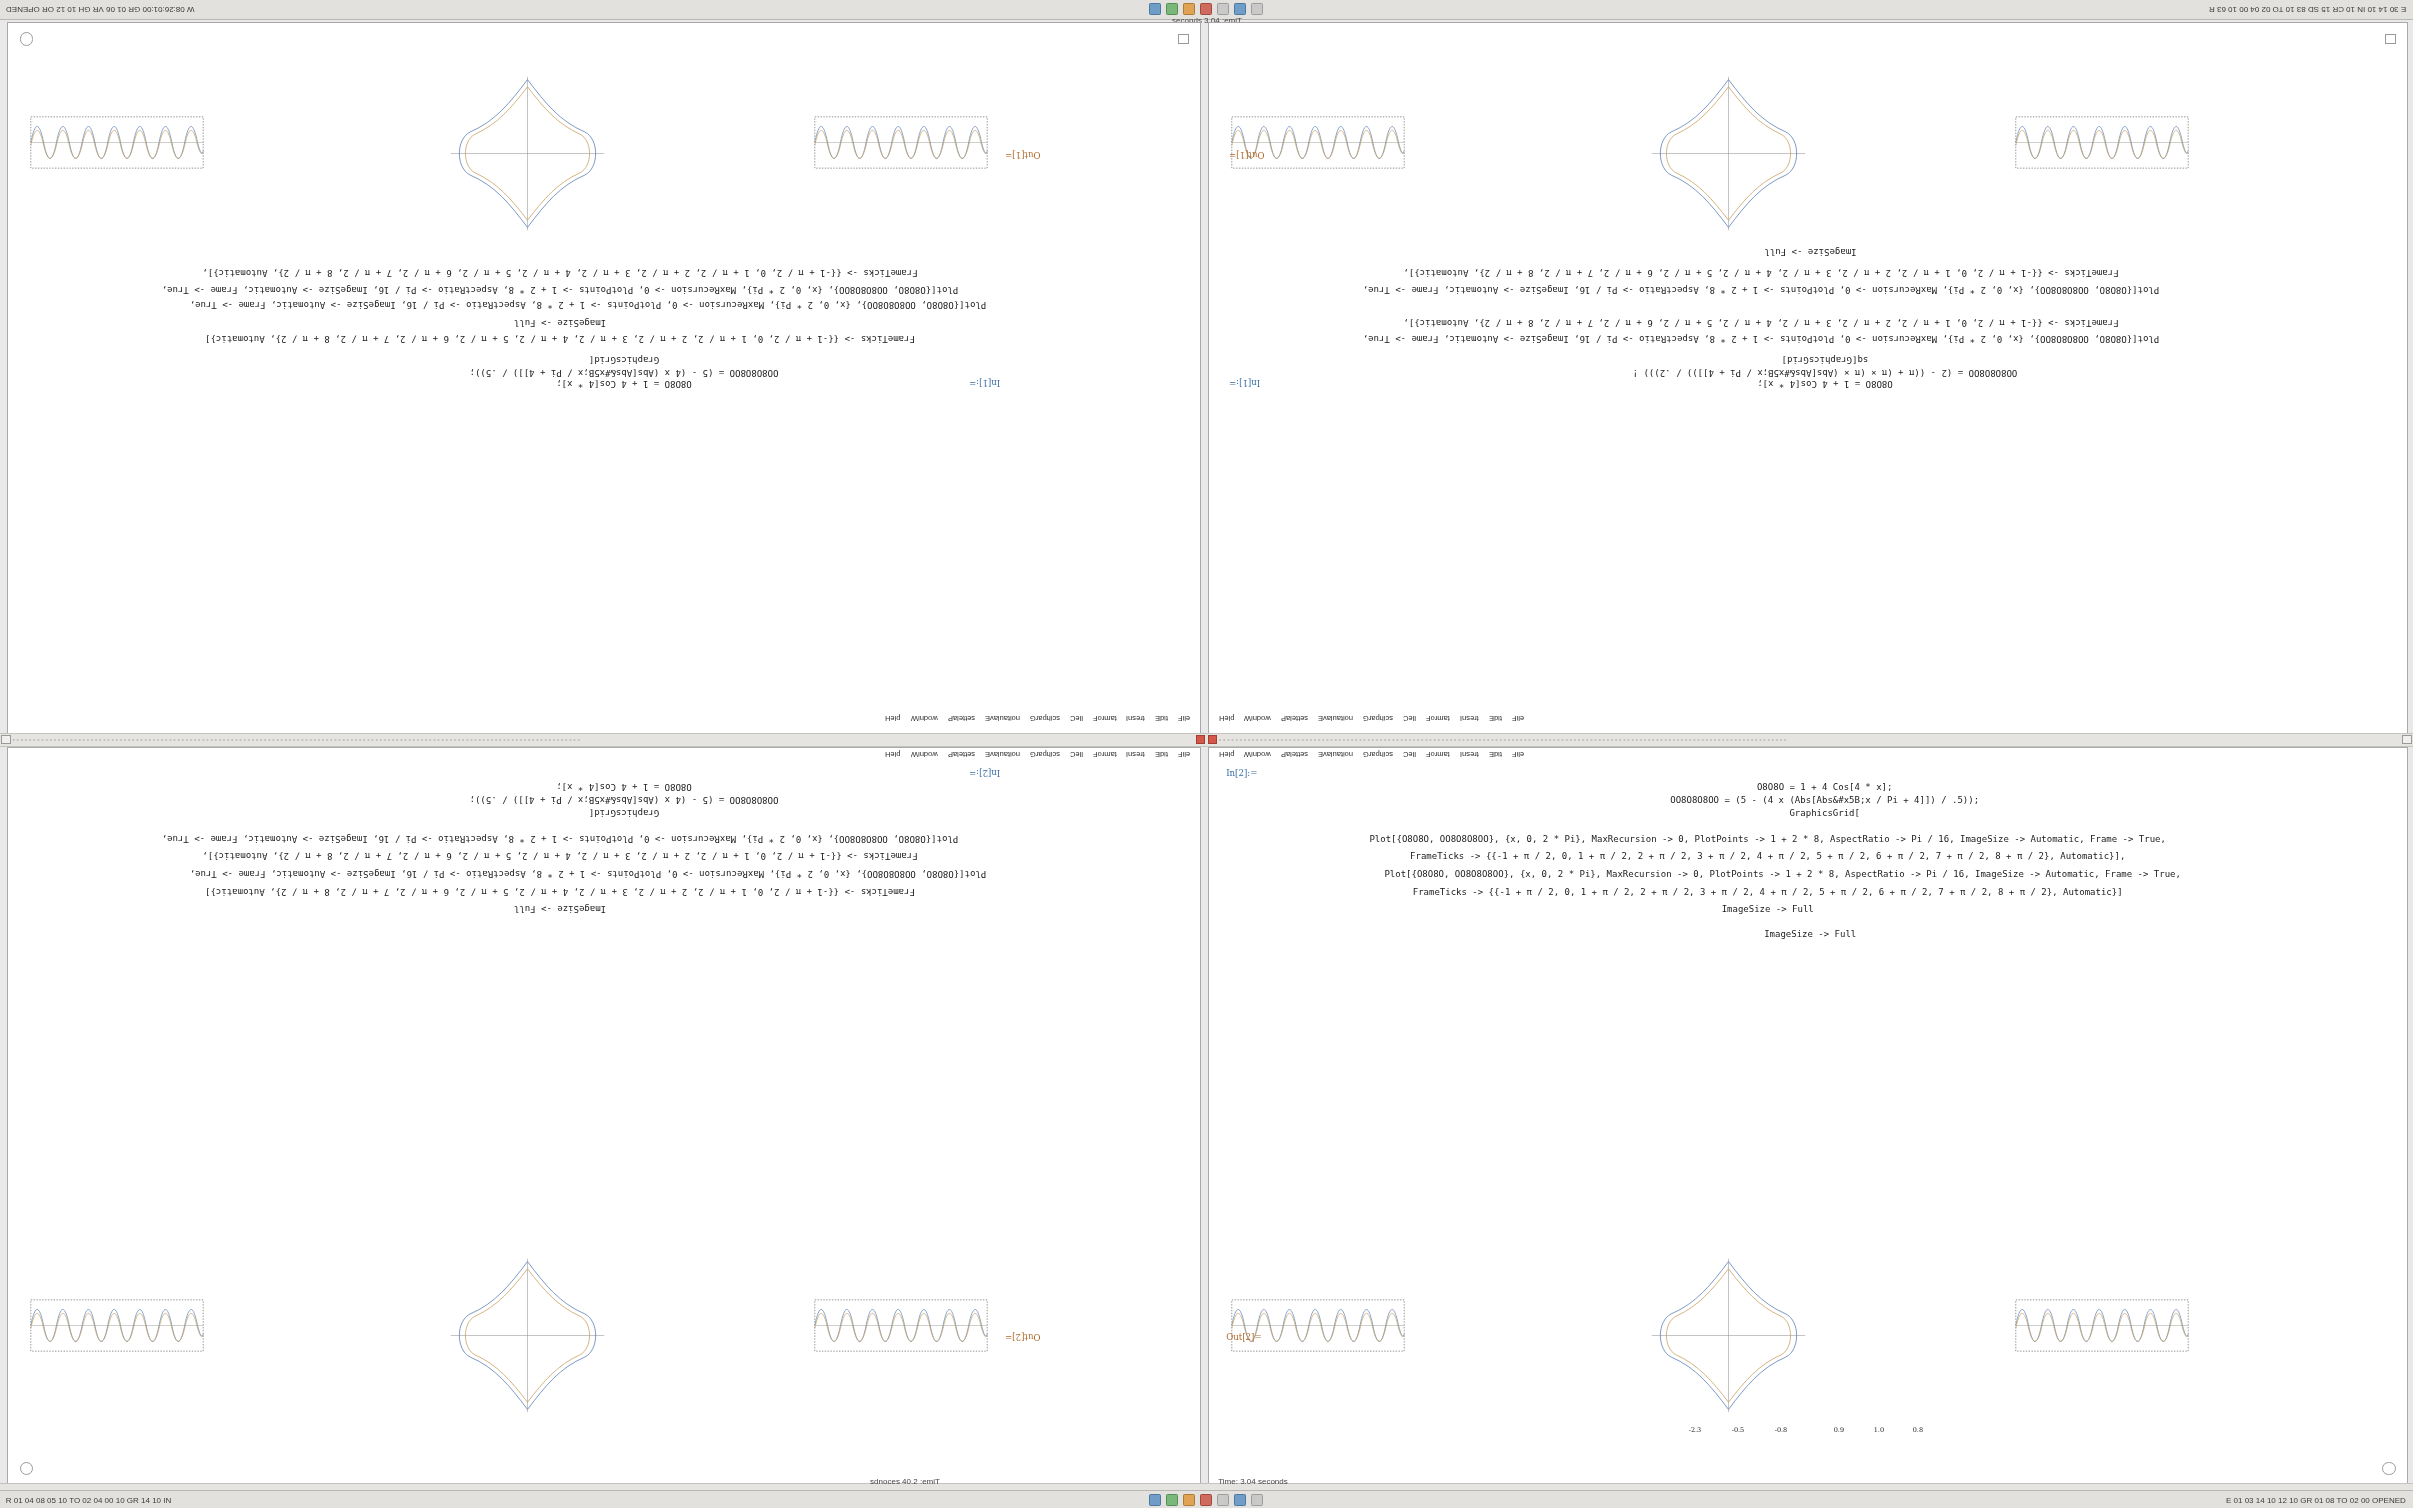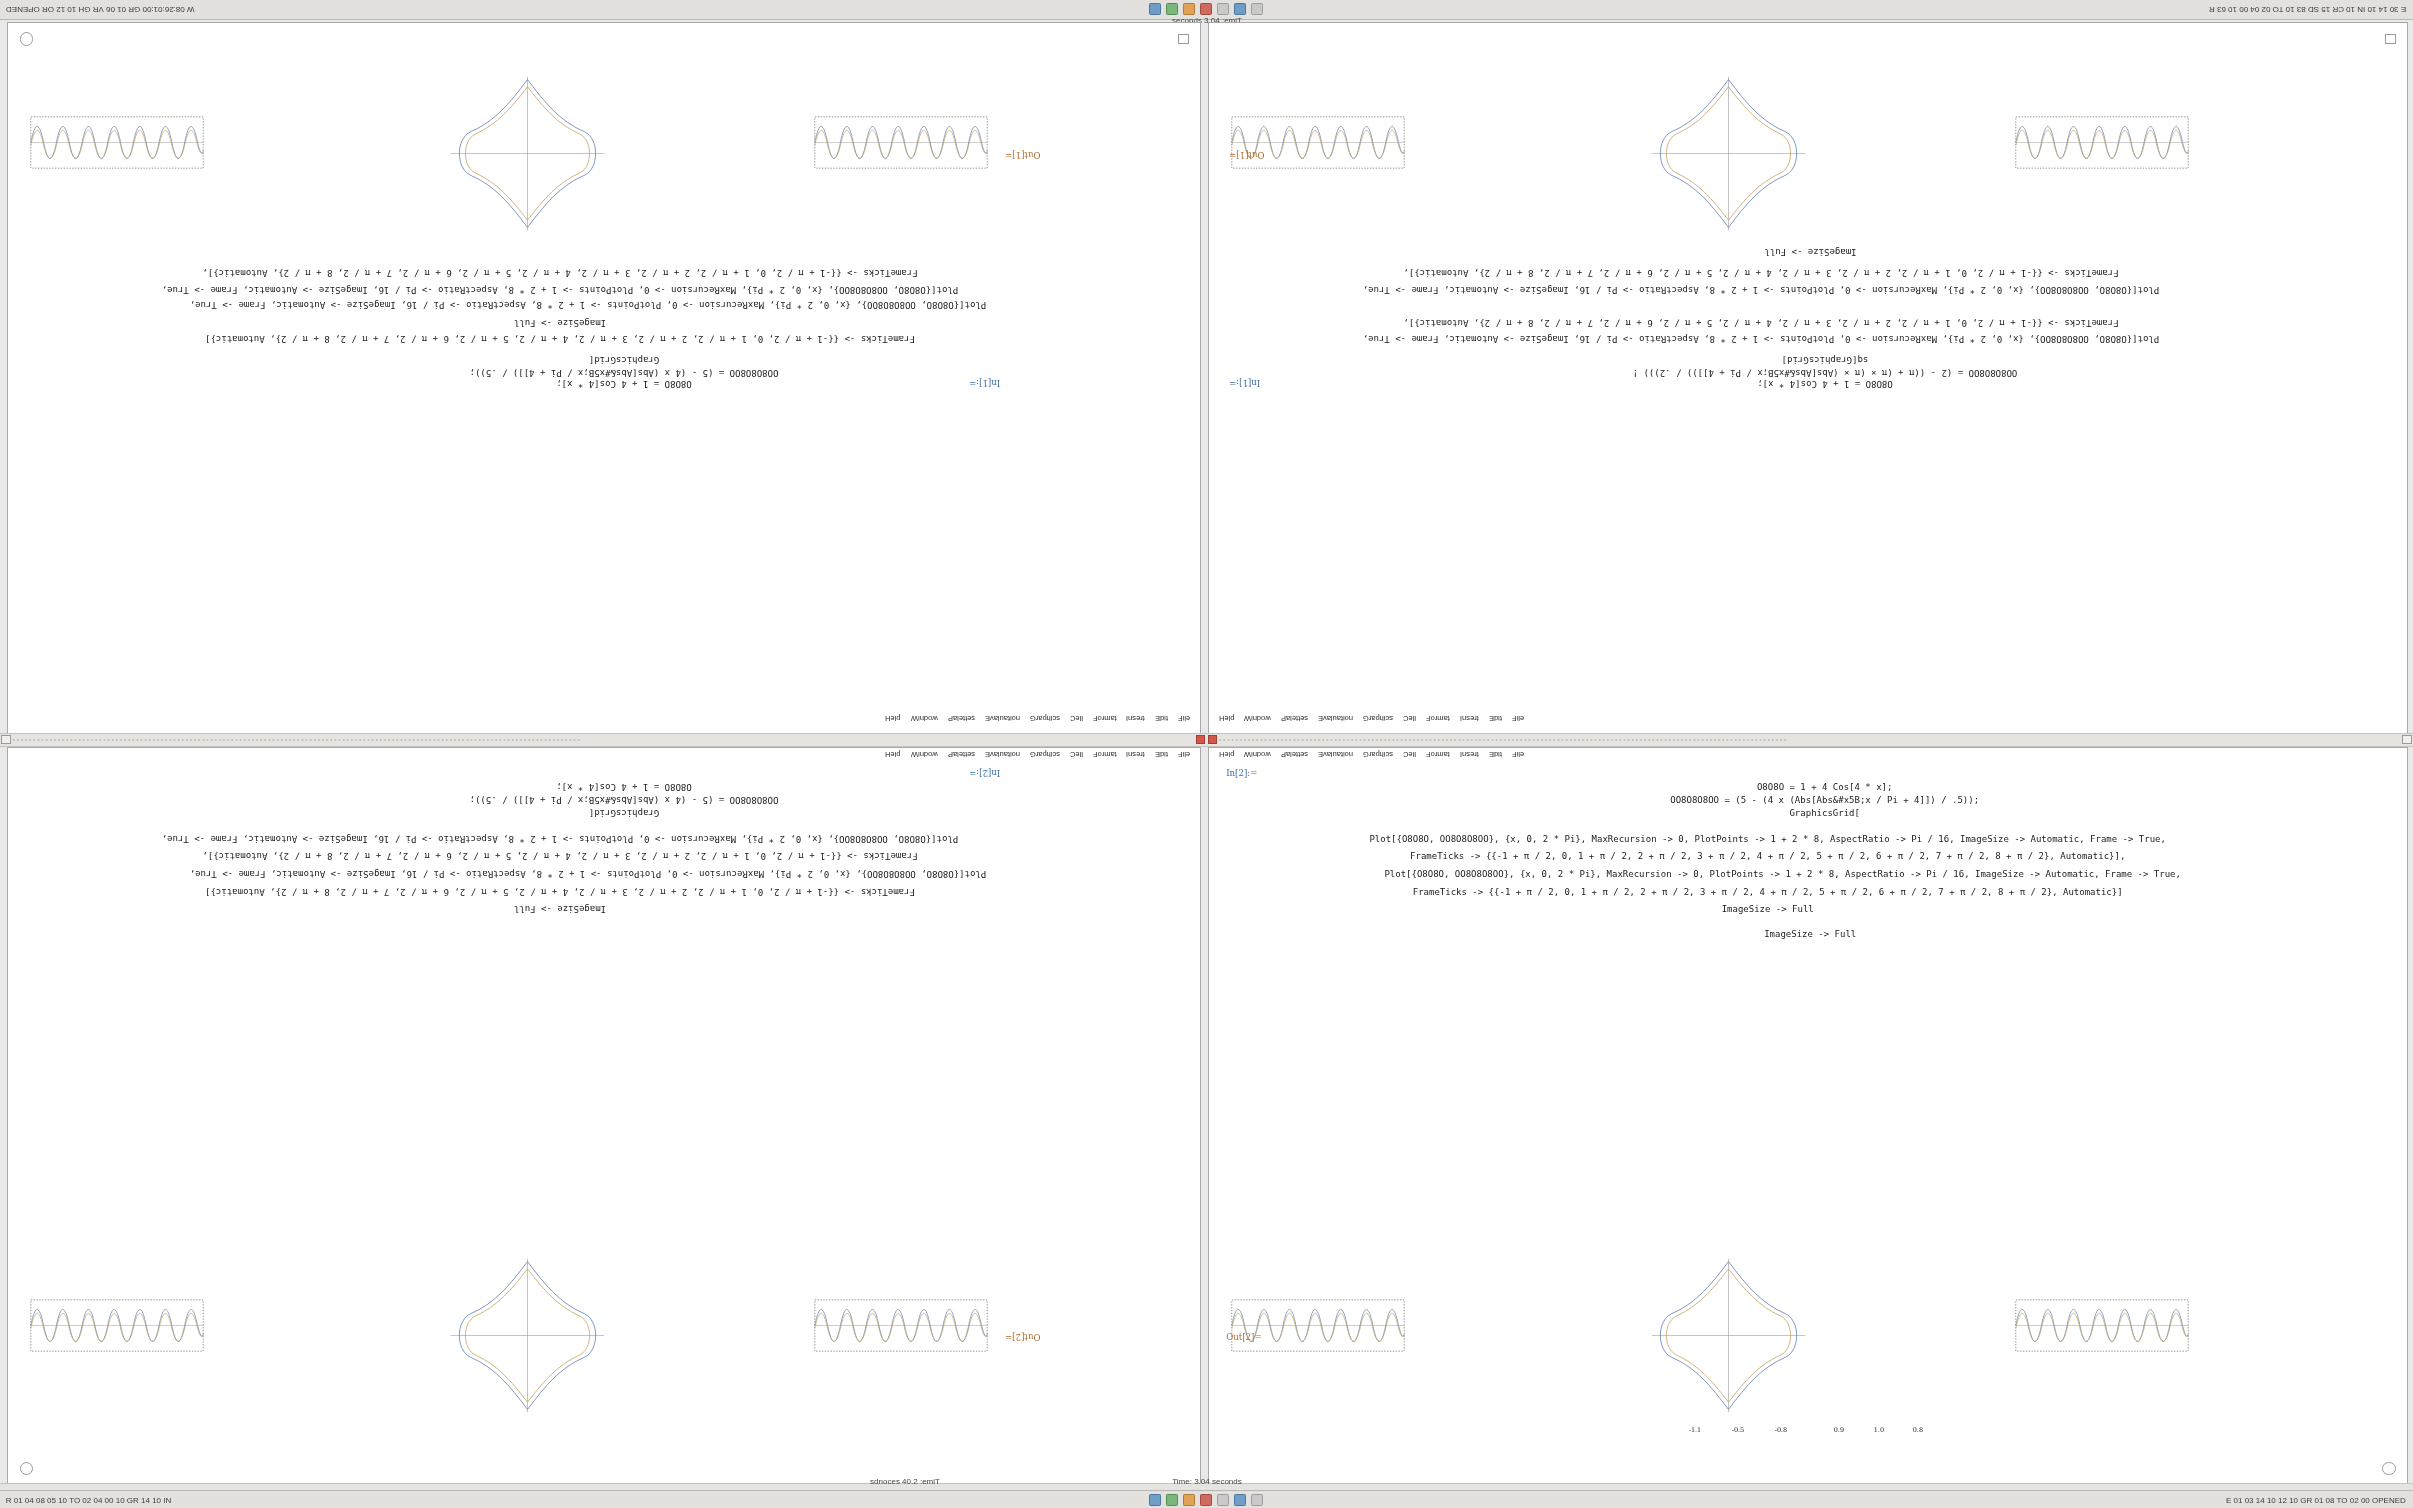--- a/index.html
+++ b/index.html
@@ -294,21 +294,21 @@
 
       <svg class="plotbox" style="left:797px;top:532px;" width="180" height="57" viewBox="0 0 250 80">
         <rect x="4" y="4" width="242" height="72" fill="none" stroke="#444" stroke-width="0.8" stroke-dasharray="2,2"></rect>
         <line x1="4" y1="40" x2="246" y2="40" stroke="#777" stroke-width="0.5"></line>
         <path d="M4,40 C10,10 16,10 22,40 C28,70 34,70 40,40 C46,10 52,10 58,40 C64,70 70,70 76,40 C82,10 88,10 94,40 C100,70 106,70 112,40 C118,10 124,10 130,40 C136,70 142,70 148,40 C154,10 160,10 166,40 C172,70 178,70 184,40 C190,10 196,10 202,40 C208,70 214,70 220,40 C226,10 232,10 238,40 C242,55 244,58 246,52" fill="none" stroke="#5b7fb4" stroke-width="1"></path>
         <path d="M4,44 C10,16 16,16 22,44 C28,68 34,68 40,44 C46,16 52,16 58,44 C64,68 70,68 76,44 C82,16 88,16 94,44 C100,68 106,68 112,44 C118,16 124,16 130,44 C136,68 142,68 148,44 C154,16 160,16 166,44 C172,68 178,68 184,44 C190,16 196,16 202,44 C208,68 214,68 220,44 C226,16 232,16 238,44 C242,56 244,58 246,54" fill="none" stroke="#c8a060" stroke-width="1"></path>
       </svg>
 
       <div class="outlabel" style="left:11.5px;top:567px;">Out[2]=</div>
 
-      <div class="axlabel" style="left:474px;top:661px;">-1.1</div>
+      <div class="axlabel" style="left:474px;top:661px;">-2.3</div>
       <div class="axlabel" style="left:517px;top:661px;">-0.5</div>
       <div class="axlabel" style="left:560px;top:661px;">-0.8</div>
       <div class="axlabel" style="left:619px;top:661px;">0.9</div>
       <div class="axlabel" style="left:659px;top:661px;">1.0</div>
       <div class="axlabel" style="left:698px;top:661px;">0.8</div>
 
       <div style="position:absolute;right:5.7px;bottom:4.3px;width:11.5px;height:11.5px;border:0.7px solid #9a9a9a;border-radius:50%;"></div>
     </div>
   </div>
 
@@ -326,21 +326,21 @@
       <span class="trayicon orange"></span>
       <span class="trayicon red"></span>
       <span class="trayicon grey"></span>
       <span class="trayicon blue"></span>
       <span class="trayicon grey"></span>
     </div>
     <div class="right">
       <span class="txt">E 01 03 14 10 12 10 GR 01 08 TO 02 00 OPENED</span>
     </div>
   </div>
-  <div style="position:absolute;top:1474px;left:1056px;width:302px;text-align:center;">
+  <div style="position:absolute;top:1474px;left:1102px;width:302px;text-align:center;">
     <span class="txt" style="font-size:8px;color:#444;">Time: 3.04 seconds</span>
   </div>
   <div style="position:absolute;top:1474px;left:754px;width:302px;text-align:center;">
     <span class="txt rot180" style="font-size:8px;color:#444;">sdnoces 40.2 :emiT</span>
   </div>
 
 </div>
 
 
 </body></html>

